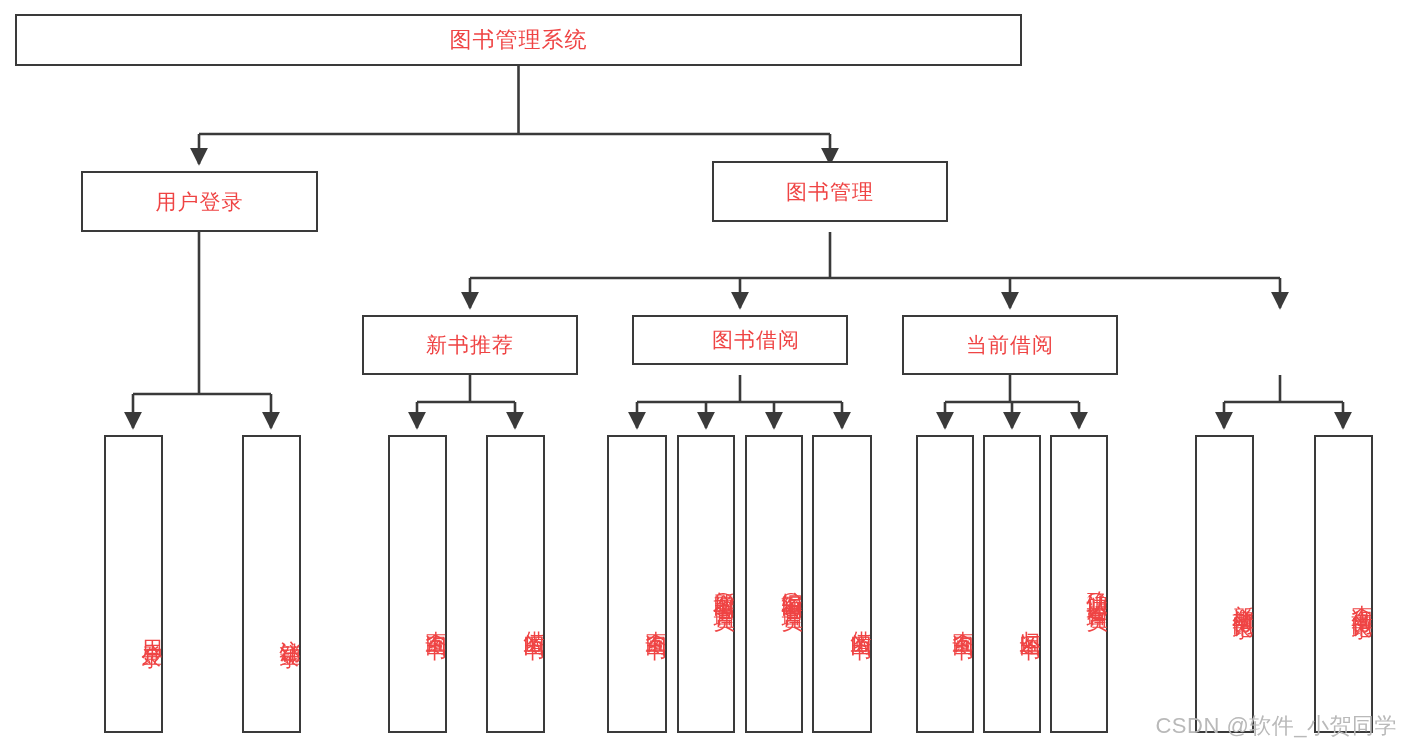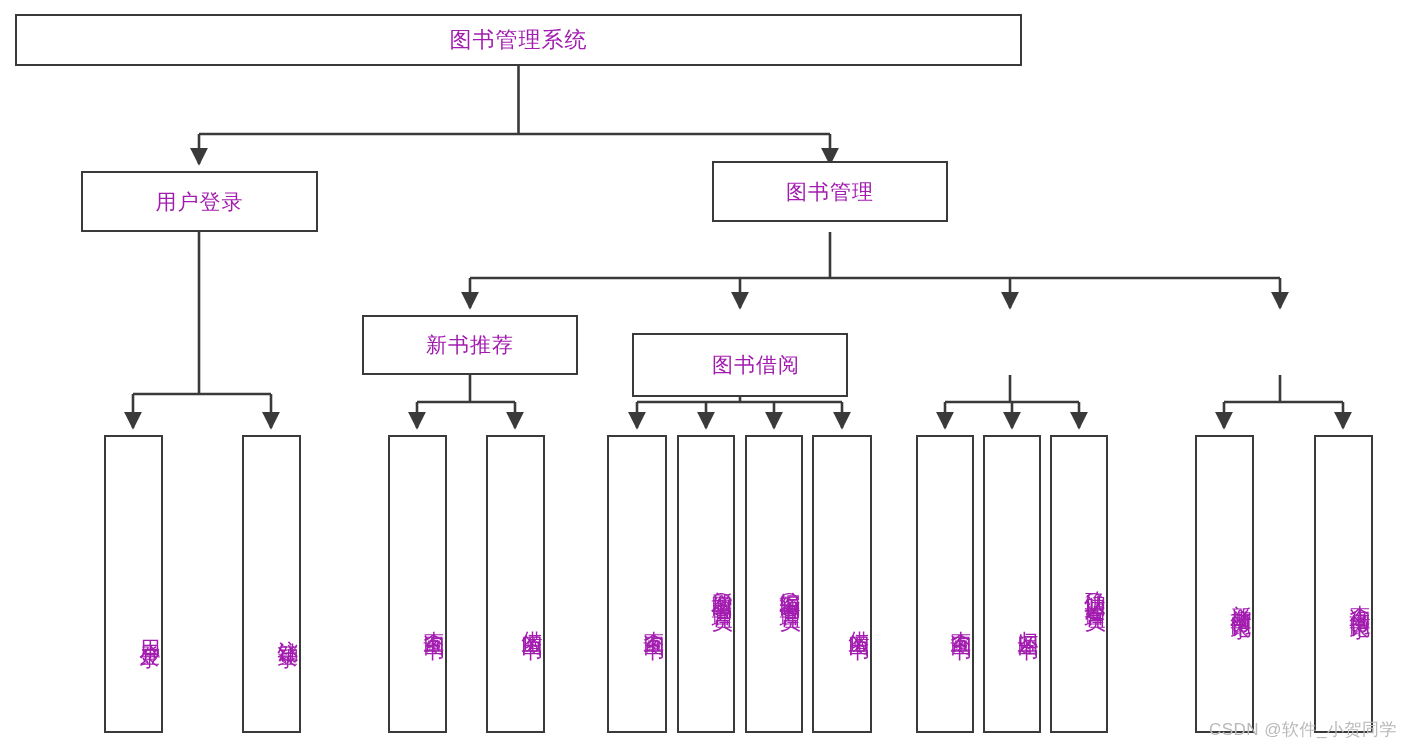--- a/index.html
+++ b/index.html
@@ -2,28 +2,28 @@
 <html><head>
 <meta charset="utf-8">
 <style>
   html,body{margin:0;padding:0;background:#ffffff;}
   body{width:1405px;height:747px;overflow:hidden;
        font-family:"Liberation Sans","DejaVu Sans",sans-serif;}
   #stage{position:relative;width:1405px;height:747px;background:#fff;}
   svg.wires{position:absolute;left:0;top:0;width:1405px;height:747px;overflow:visible;}
   .node{position:absolute;box-sizing:border-box;background:#ffffff;
         border:2.5px solid #3a3a3a;display:flex;align-items:center;
-        justify-content:center;color:#a21caf;}
+        justify-content:center;color:#ef4444;font-family:Liberation Mono, monospace;}
   .node.h{font-size:21px;letter-spacing:1px;}
   .node.v{writing-mode:vertical-rl;text-orientation:upright;
           font-size:21px;letter-spacing:3px;padding-top:14px;
           align-items:flex-start;justify-content:center;line-height:1.0;}
   .node.v.tall{padding-top:6px;}
   .node.root{font-size:22px;}
-  .watermark{position:absolute;right:8px;bottom:6px;font-size:17px;
+  .watermark{position:absolute;right:8px;bottom:6px;font-size:22px;
              color:#b9b9b9;letter-spacing:.5px;white-space:nowrap;margin-top:8px;}
 </style>
 </head>
 <body>
 
 <div id="stage">
 
   <svg class="wires" viewBox="0 0 1405 747">
     <defs>
       <marker id="ah" viewBox="0 0 10 10" refX="9" refY="5" markerWidth="7" markerHeight="7" orient="auto-start-reverse">
@@ -73,21 +73,22 @@
       <path d="M 1343 402 L 1343 428" marker-end="url(#ah)"></path>
     </g>
   </svg>
 
   <div class="node h root" style="left:15px;top:14px;width:1007px;height:52px;">图书管理系统</div>
 
   <div class="node h" style="left:81px;top:171px;width:237px;height:61px;">用户登录</div>
   <div class="node h" style="left:712px;top:161px;width:236px;height:61px;">图书管理</div>
 
   <div class="node h" style="left:362px;top:315px;width:216px;height:60px;">新书推荐</div>
-  <div class="node h" style="left:632px;top:333px;width:216px;height:64px;padding-left:32px;">图书借阅</div>
+  <div class="node h" style="left:632px;top:315px;width:216px;height:50px;padding-left:32px;">图书借阅</div>
+  <div class="node h" style="left:902px;top:315px;width:216px;height:60px;">当前借阅</div>
 
   <div class="node v" style="left:104px;top:435px;width:59px;height:298px;padding-top:90px;">用户登录</div>
   <div class="node v" style="left:242px;top:435px;width:59px;height:298px;padding-top:90px;">注销登录</div>
 
   <div class="node v" style="left:388px;top:435px;width:59px;height:298px;padding-top:72px;">查询图书</div>
   <div class="node v" style="left:486px;top:435px;width:59px;height:298px;padding-top:72px;">借阅图书</div>
 
   <div class="node v" style="left:607px;top:435px;width:60px;height:298px;padding-top:72px;">查询图书</div>
   <div class="node v tall" style="left:677px;top:435px;width:58px;height:298px;">新增图书（管理员）</div>
   <div class="node v tall" style="left:745px;top:435px;width:58px;height:298px;">编辑图书（管理员）</div>

